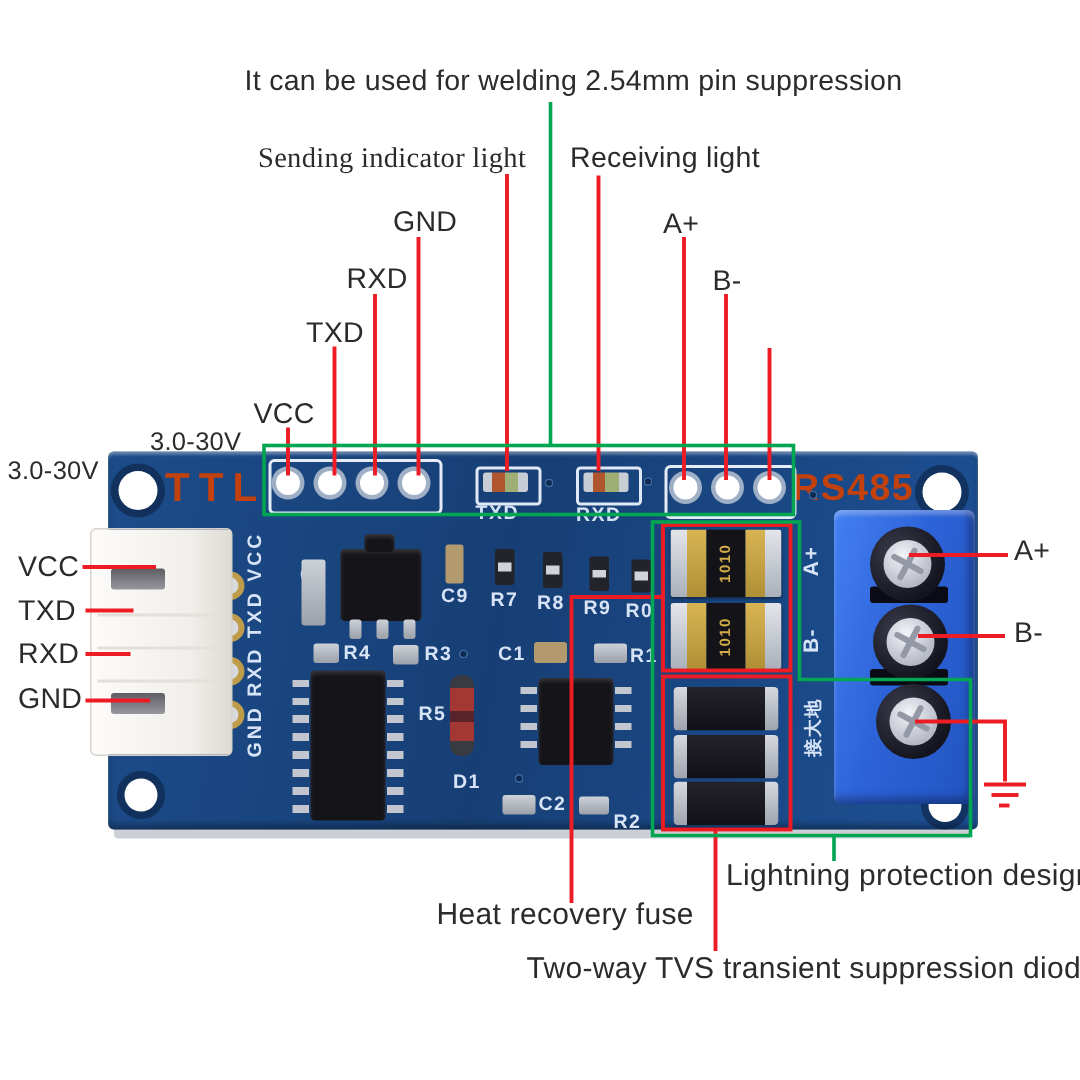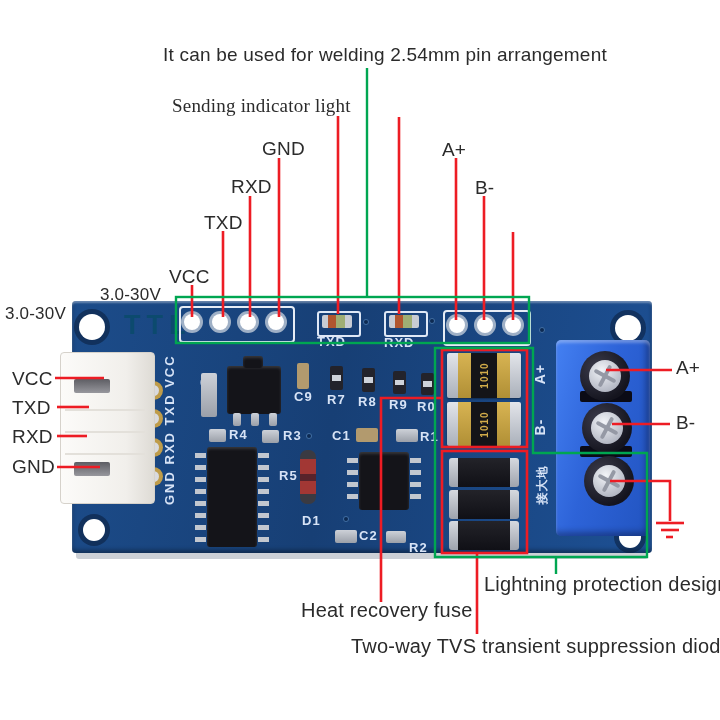--- a/index.html
+++ b/index.html
@@ -8,21 +8,21 @@
   .abs{position:absolute;}
   .lbl{position:absolute;color:#2b2b2b;font-size:19px;white-space:nowrap;letter-spacing:.2px;}
   .lbl.sm{font-size:17px;}
   .lbl.bt{font-size:20px;}
   
   .pcb{position:absolute;left:72px;top:301px;width:580px;height:252px;border-radius:4px;
        background:linear-gradient(100deg,#1c4c8a 0%,#173f75 45%,#1d5094 100%);
        box-shadow:inset 0 2px 2px rgba(255,255,255,.35), inset 0 -3px 4px rgba(0,0,0,.35);}
   .edge{position:absolute;left:76px;top:545px;width:572px;height:14px;background:#ccd0d6;border-radius:3px;}
   .hole{position:absolute;background:#fff;border-radius:50%;box-shadow:0 0 0 5px rgba(8,24,50,.5);}
-  .bigtxt{position:absolute;color:#0c4a6e;font-weight:bold;padding-left:14px;}
+  .bigtxt{position:absolute;color:#c2410c;font-weight:bold;}
   .hdr{position:absolute;border:2px solid #e6ecf5;border-radius:4px;}
   .pin{position:absolute;width:16px;height:16px;background:#fff;border-radius:50%;box-shadow:0 0 0 3px #9fb0c6;}
   .ledbox{position:absolute;border:2px solid #dfe8f6;border-radius:3px;}
   .led{position:absolute;border-radius:2px;
        background:linear-gradient(90deg,#c8ccd4 0 20%,#b0562f 20% 48%,#9fae74 48% 78%,#c8ccd4 78%);}
   .sk{position:absolute;color:#d7e3f6;font-weight:bold;font-size:13px;letter-spacing:1px;white-space:nowrap;}
   .sk.cl{font-size:13px;}
   .vrot{transform:rotate(-90deg);transform-origin:center;text-align:center;}
   .cap{position:absolute;border-radius:2px;}
   .res{position:absolute;background:#23232b;border-radius:2px;}
@@ -66,20 +66,21 @@
   <div class="edge"></div>
 
   <div class="pcb"></div>
 
   <div class="hole" style="left:79px;top:314px;width:26px;height:26px;"></div>
   <div class="hole" style="left:615px;top:315px;width:26px;height:26px;"></div>
   <div class="hole" style="left:83px;top:519px;width:22px;height:22px;"></div>
   <div class="hole" style="left:619px;top:526px;width:22px;height:22px;"></div>
 
   <div class="bigtxt" style="left:110px;top:310px;font-size:27px;letter-spacing:6px;">TTL</div>
+  <div class="bigtxt" style="left:528px;top:311px;font-size:25px;letter-spacing:1px;">RS485</div>
 
   <div class="hdr" style="left:179px;top:306px;width:112px;height:33px;"></div>
   <div class="pin" style="left:184px;top:314px;"></div>
   <div class="pin" style="left:212px;top:314px;"></div>
   <div class="pin" style="left:240px;top:314px;"></div>
   <div class="pin" style="left:268px;top:314px;"></div>
 
   <div class="ledbox" style="left:317px;top:311px;width:40px;height:22px;"></div>
   <div class="led" style="left:322px;top:315px;width:30px;height:13px;"></div>
   <div class="sk" style="left:317px;top:334px;">TXD</div>
@@ -247,33 +248,34 @@
       <rect x="442" y="451" width="85" height="102"></rect>
     </g>
     <g stroke="#00a651" stroke-width="2.4" fill="none">
       <path d="M367 68 V297"></path>
       <rect x="176" y="297" width="353" height="46"></rect>
       <path d="M435 557 V348 H533 V453 H647 V557 Z"></path>
       <path d="M556 558 V574"></path>
     </g>
   </svg>
 
-  <div class="lbl" style="left:163px;top:44px;">It can be used for welding 2.54mm pin arrangement</div>
+  <div class="lbl" style="left:163px;top:44px;">It can be used for welding 2.54mm pin suppression</div>
   <div class="lbl" style="left:172px;top:95px;font-family:Liberation Serif, serif;">Sending indicator light</div>
+  <div class="lbl" style="left:380px;top:95px;">Receiving light</div>
   <div class="lbl" style="left:262px;top:138px;">GND</div>
   <div class="lbl" style="left:442px;top:139px;">A+</div>
   <div class="lbl" style="left:231px;top:176px;">RXD</div>
   <div class="lbl" style="left:475px;top:177px;">B-</div>
   <div class="lbl" style="left:204px;top:212px;">TXD</div>
   <div class="lbl" style="left:169px;top:266px;">VCC</div>
   <div class="lbl sm" style="left:100px;top:285px;">3.0-30V</div>
   <div class="lbl sm" style="left:5px;top:304px;">3.0-30V</div>
   <div class="lbl" style="left:12px;top:368px;">VCC</div>
   <div class="lbl" style="left:12px;top:397px;">TXD</div>
   <div class="lbl" style="left:12px;top:426px;">RXD</div>
   <div class="lbl" style="left:12px;top:456px;">GND</div>
   <div class="lbl" style="left:676px;top:357px;">A+</div>
   <div class="lbl" style="left:676px;top:412px;">B-</div>
   <div class="lbl bt" style="left:484px;top:573px;">Lightning protection design</div>
-  <div class="lbl bt" style="left:301px;top:599px;text-align:right;">Heat recovery fuse</div>
+  <div class="lbl bt" style="left:291px;top:599px;text-align:right;">Heat recovery fuse</div>
   <div class="lbl bt" style="left:351px;top:635px;">Two-way TVS transient suppression diode</div>
 
 </div>
 
 </body></html>

